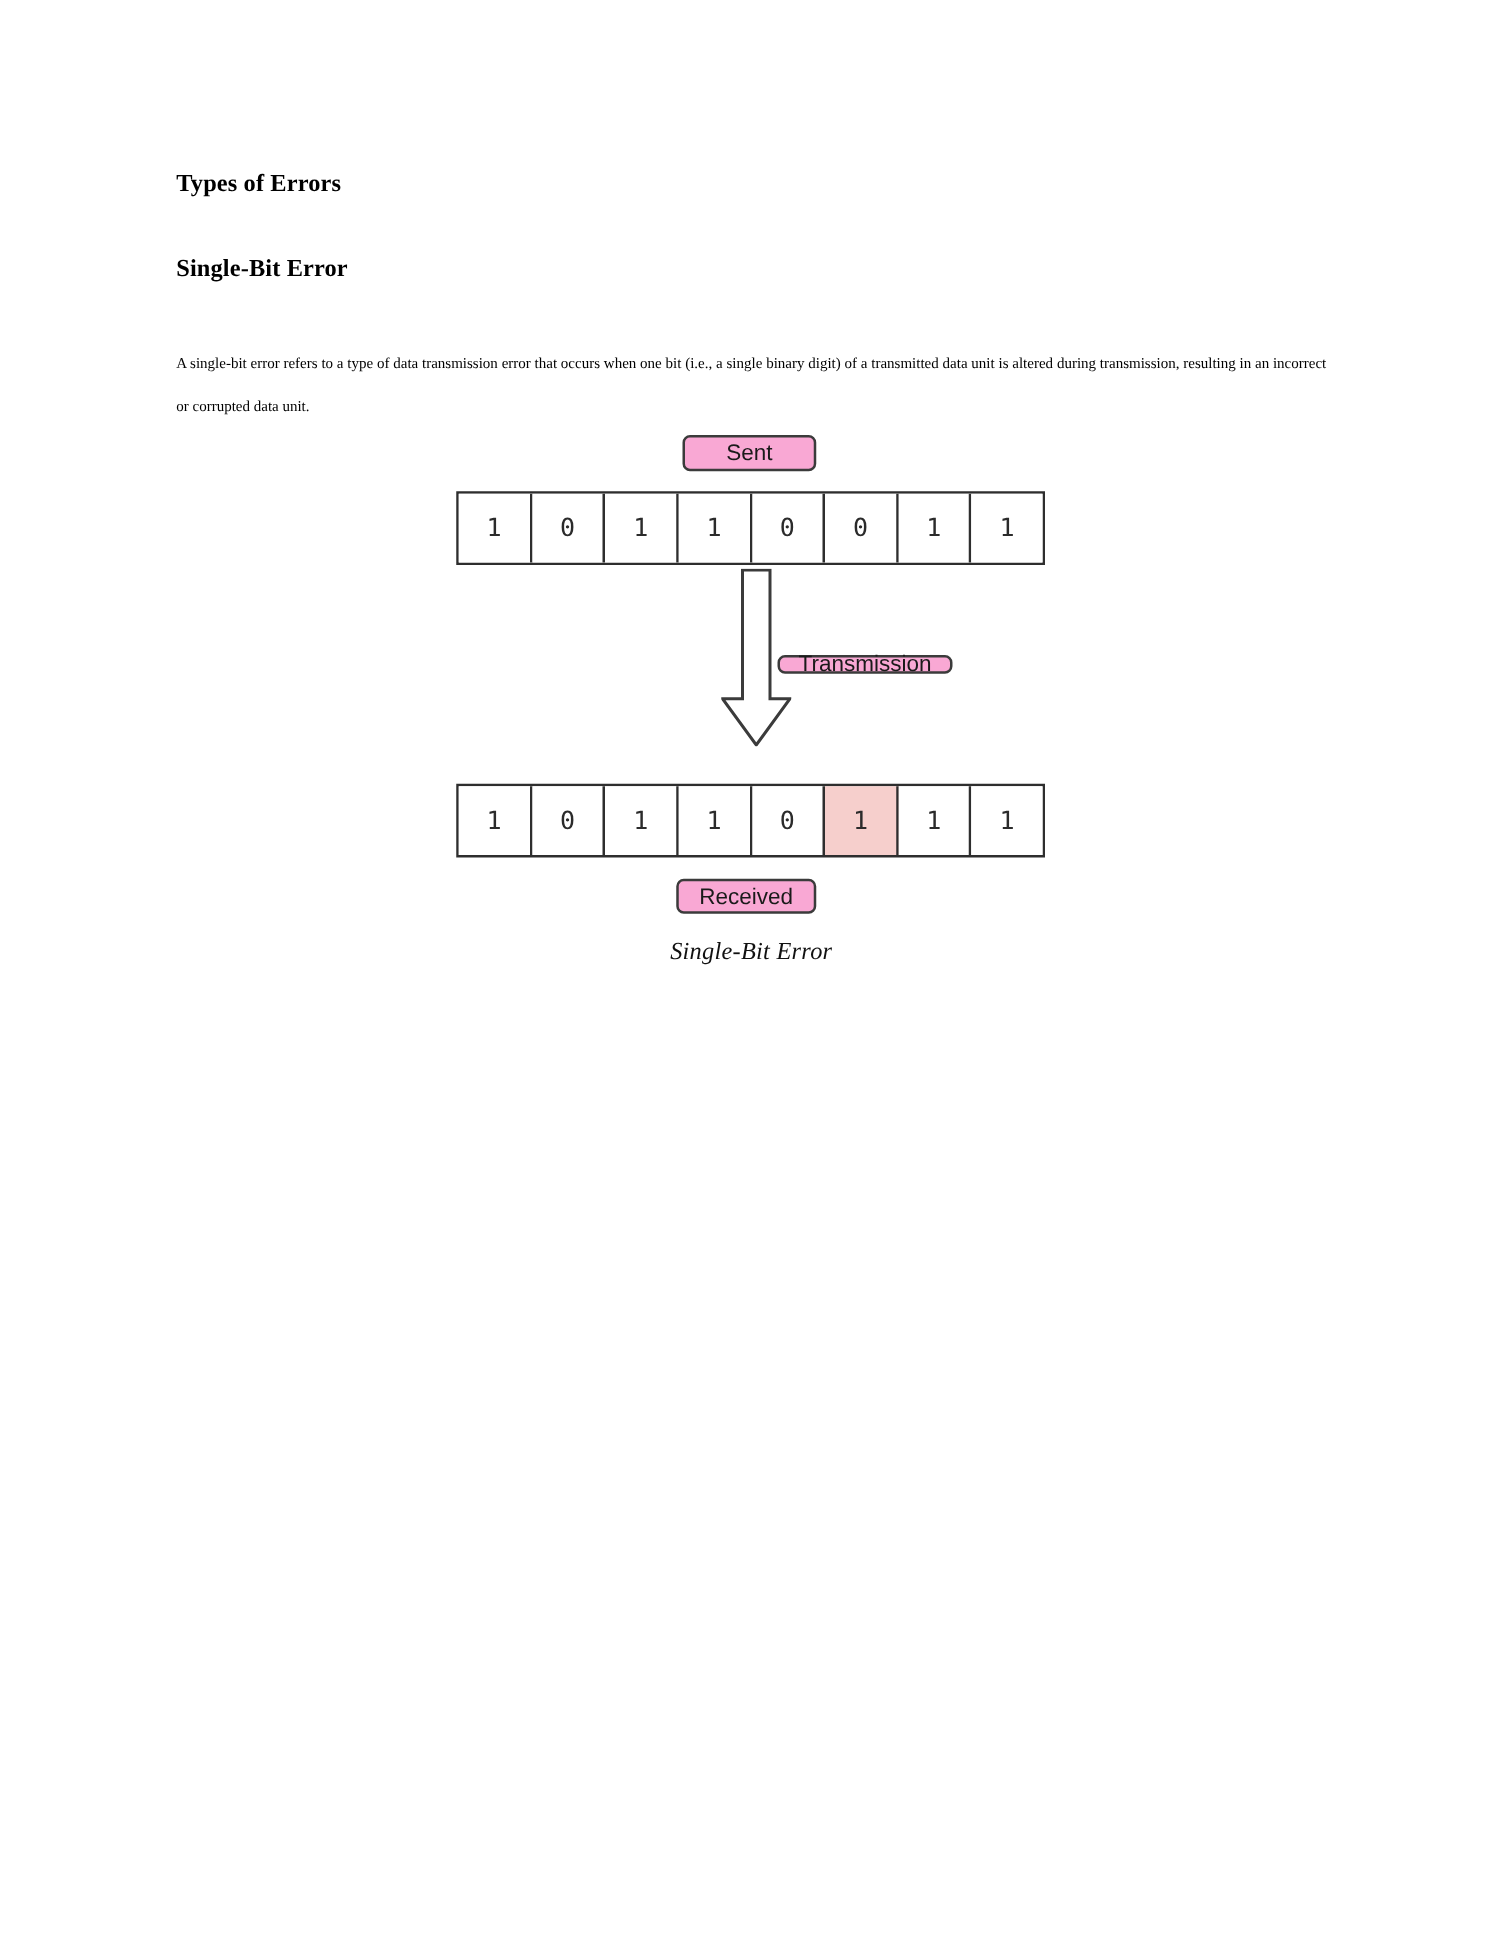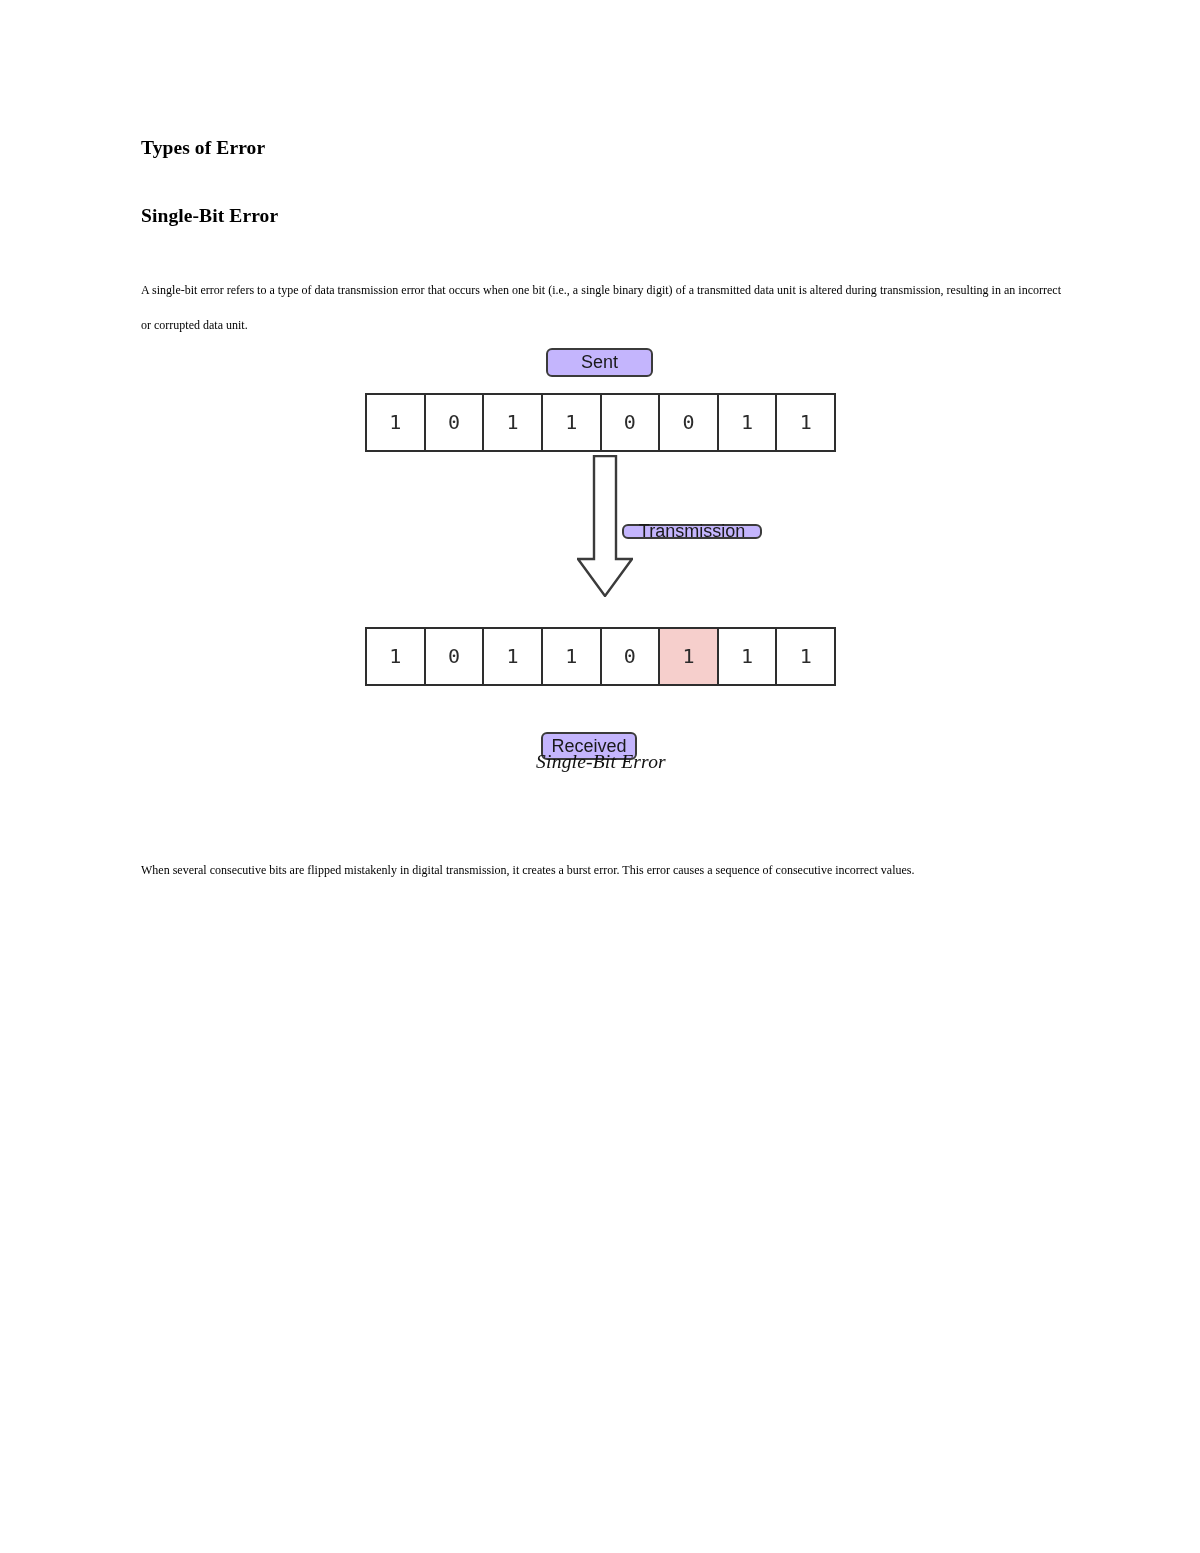--- a/index.html
+++ b/index.html
@@ -60,21 +60,21 @@
     width: 920px;
     height: 430px;
     margin: 0;
   }
 
   .label-box {
     position: absolute;
     box-sizing: border-box;
     border: 2px solid #3b3b3b;
     border-radius: 6px;
-    background: #c4b5fd;
+    background: #f9a8d4;
     font-family: "Liberation Sans", "DejaVu Sans", sans-serif;
     font-size: 18px;
     color: #1a1a1a;
     display: flex;
     align-items: center;
     justify-content: center;
     line-height: 1;
   }
 
   #sent-label {
@@ -86,22 +86,22 @@
 
   #transmission-label {
     left: 481px;
     top: 181px;
     width: 140px;
     height: 15px;
   }
 
   #received-label {
     left: 400px;
-    top: 389px;
-    width: 96px;
+    top: 360px;
+    width: 112px;
     height: 28px;
   }
 
   .bit-row {
     position: absolute;
     left: 224px;
     width: 471px;
     height: 59px;
     display: flex;
     box-sizing: border-box;
@@ -147,21 +147,21 @@
     color: #111111;
     letter-spacing: 0.2px;
   }
 </style>
 </head>
 <body>
 
 <div class="page">
   <div class="content">
 
-    <h2 class="heading">Types of Error</h2>
+    <h2 class="heading">Types of Errors</h2>
 
     <div class="gap-after-heading"></div>
 
     <h2 class="heading">Single-Bit Error</h2>
 
     <div class="gap-after-heading"></div>
 
     <p class="body-text">A single-bit error refers to a type of data transmission error that occurs when one bit (i.e., a single binary digit) of a transmitted data unit is altered during transmission, resulting in an incorrect or corrupted data unit.</p>
 
     <div class="figure">
@@ -199,16 +199,15 @@
       <div class="label-box" id="received-label">Received</div>
 
       <div class="figure-caption">Single-Bit Error</div>
     </div>
 
     <div class="gap-small"></div>
 
 
     <div class="gap-after-heading"></div>
 
-    <p class="body-text">When several consecutive bits are flipped mistakenly in digital transmission, it creates a burst error. This error causes a sequence of consecutive incorrect values.</p>
 
   </div>
 </div>
 
 </body></html>

